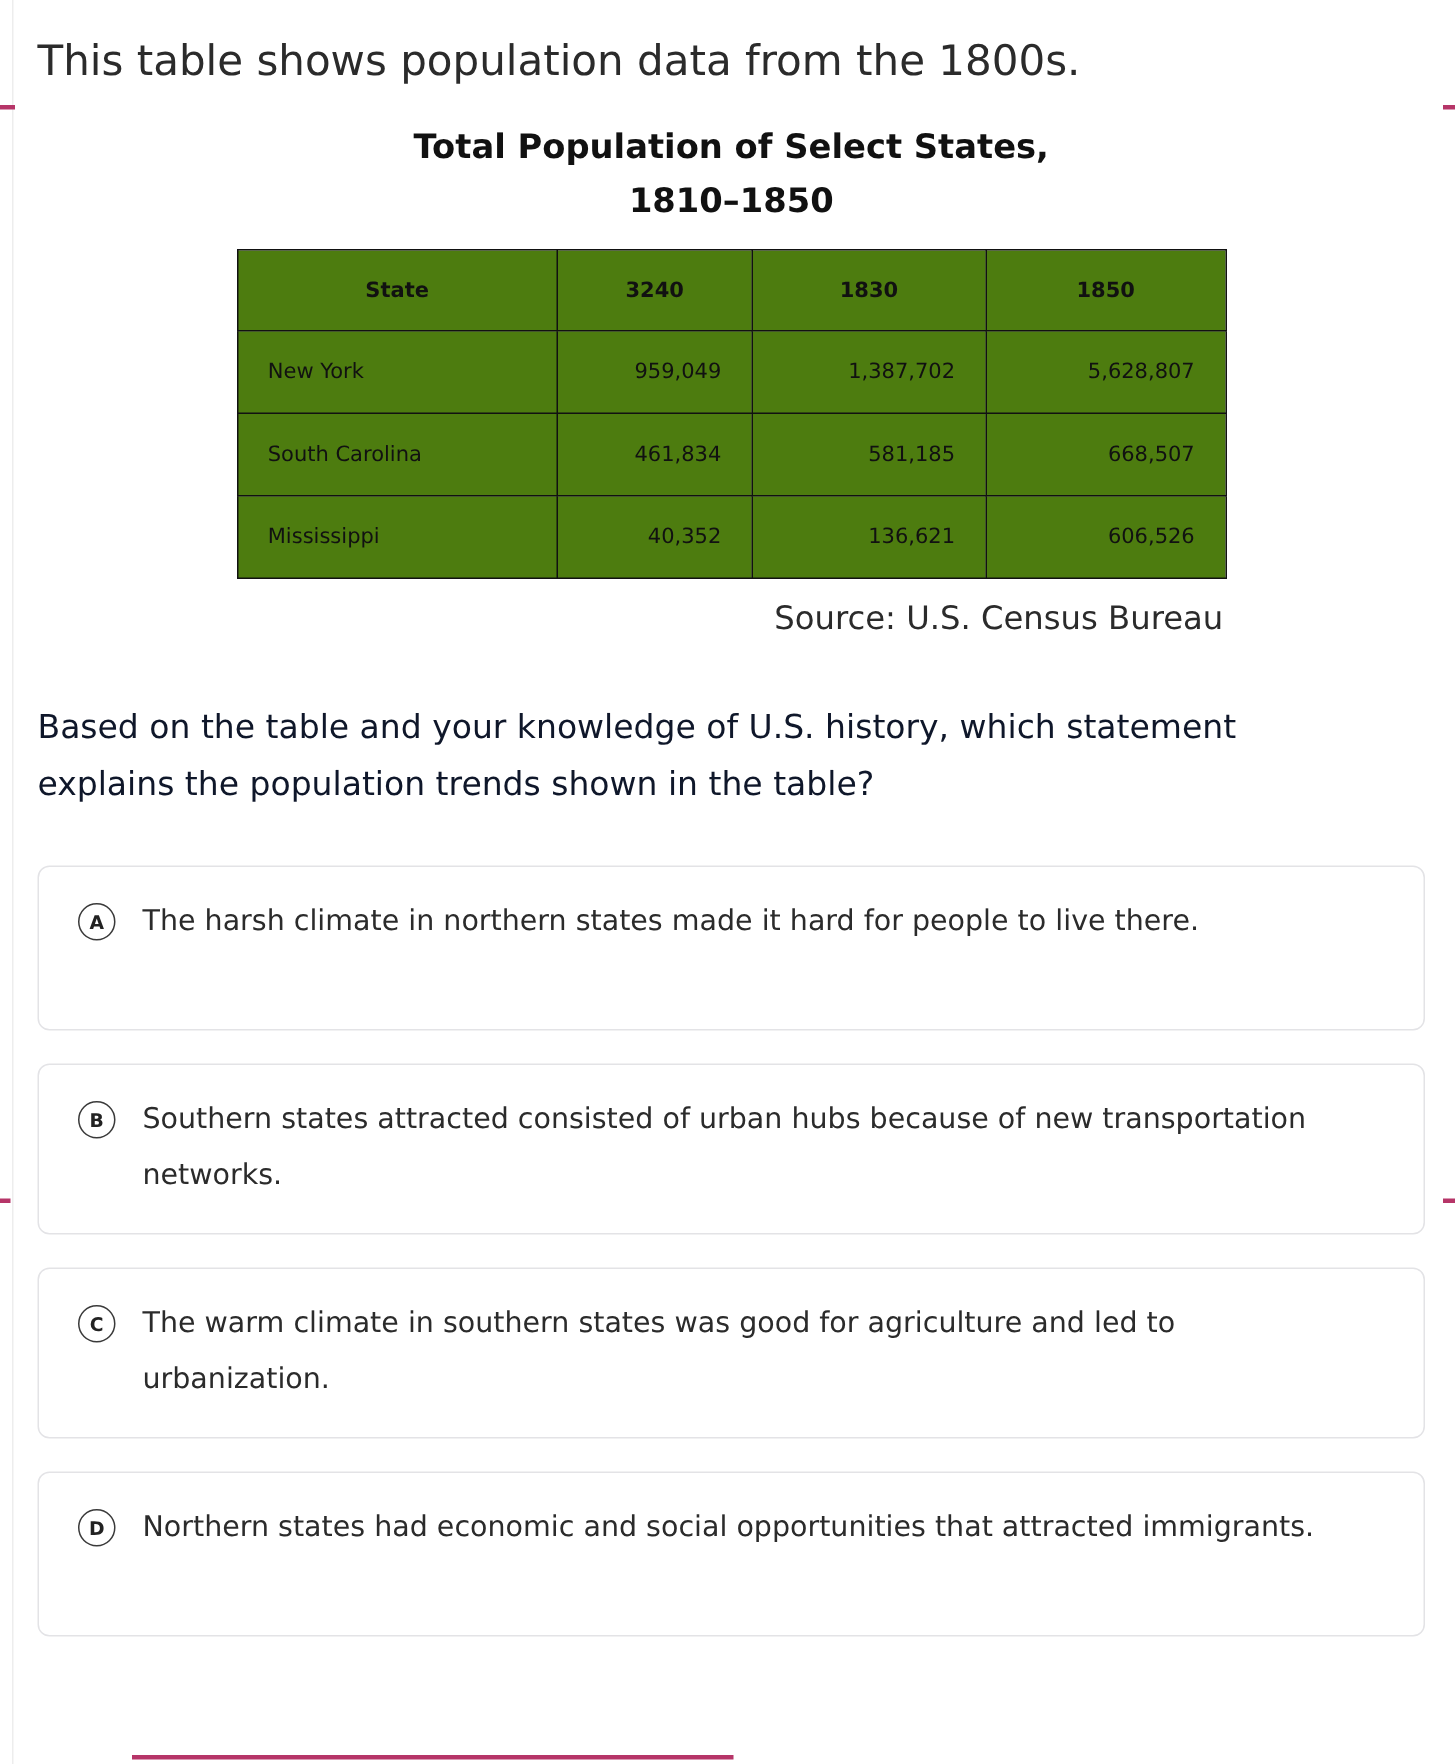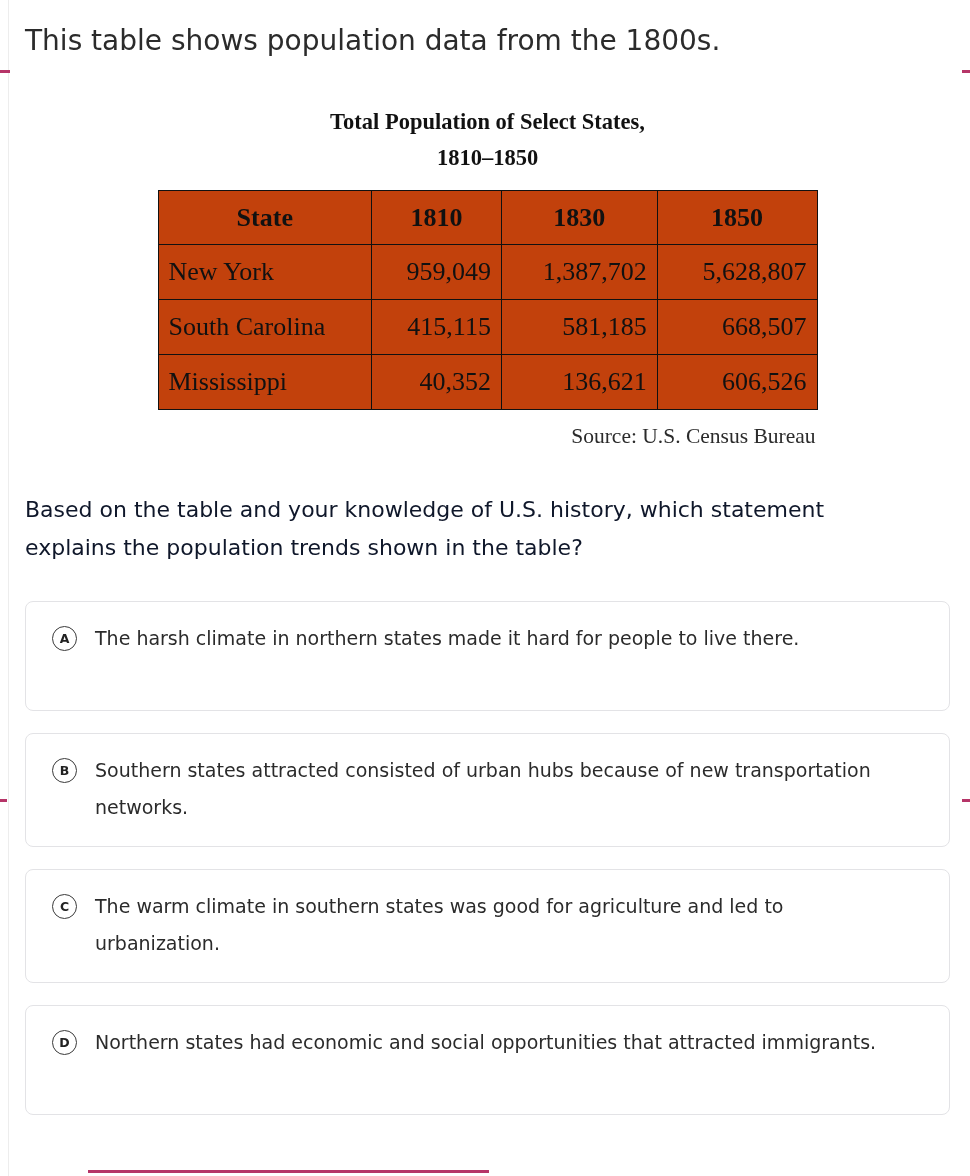--- a/index.html
+++ b/index.html
@@ -15,41 +15,41 @@
   }
   .left-edge-line {
     position: absolute;
     left: 8px; top: 0;
     width: 1px; height: 100%;
     background: #ededed;
   }
   .page { padding: 26px 20px 0 25px; position: relative; }
   .intro { font-size: 28px; line-height: 30px; color: #2b2b2b; }
 
-  .table-block { width: 660px; margin: 48px auto 0; font-family: Liberation Serif, serif; }
+  .table-block { width: 660px; margin: 24px auto 0; }
   .table-title {
     text-align: center;
     font-weight: bold;
     font-size: 22.5px;
     line-height: 36px;
     color: #111;
   }
   table.pop-table {
     border-collapse: collapse;
     margin-top: 14px;
     width: 100%;
     color: #111;
     background: #fff;
   }
   .pop-table th, .pop-table td {
     border: 1.5px solid #111;
-    font-size: 26px;
-    padding: 0 10px;
+    font-size: 14px;
+    padding: 0 20px;
     height: 55px;
-    background: #c2410c;
+    background: #4d7c0f;
   }
   .pop-table th { font-weight: bold; text-align: center; height: 54px; }
   .col-state { width: 214px; }
   .col-y1 { width: 130px; }
   .col-y2 { width: 156px; }
   .col-y3 { width: 160px; }
   td.state-cell { text-align: left; }
   td.num-cell { text-align: right; }
 
   .source-line {
@@ -134,35 +134,35 @@
   <div class="table-block">
     <div class="table-title">
       <span>Total Population of Select States,</span><br>
       <span>1810–1850</span>
     </div>
 
     <table class="pop-table">
       <thead>
         <tr>
           <th class="col-state">State</th>
-          <th class="col-y1">1810</th>
+          <th class="col-y1">3240</th>
           <th class="col-y2">1830</th>
           <th class="col-y3">1850</th>
         </tr>
       </thead>
       <tbody>
         <tr>
           <td class="state-cell">New York</td>
           <td class="num-cell">959,049</td>
           <td class="num-cell">1,387,702</td>
           <td class="num-cell">5,628,807</td>
         </tr>
         <tr>
           <td class="state-cell">South Carolina</td>
-          <td class="num-cell">415,115</td>
+          <td class="num-cell">461,834</td>
           <td class="num-cell">581,185</td>
           <td class="num-cell">668,507</td>
         </tr>
         <tr>
           <td class="state-cell">Mississippi</td>
           <td class="num-cell">40,352</td>
           <td class="num-cell">136,621</td>
           <td class="num-cell">606,526</td>
         </tr>
       </tbody>

